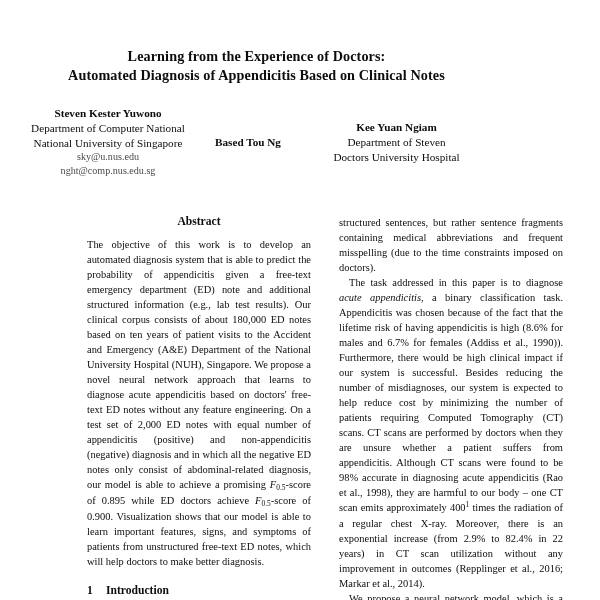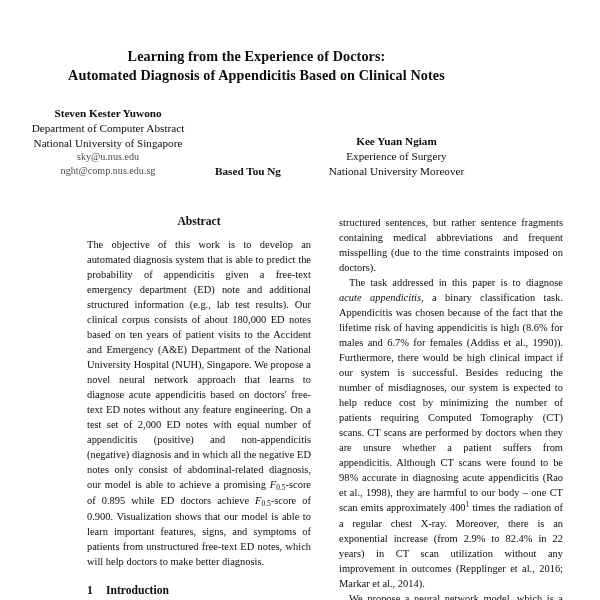--- a/index.html
+++ b/index.html
@@ -33,21 +33,21 @@
     font-size: 14.2px;
     line-height: 19px;
     letter-spacing: 0.1px;
   }
 
   
   .authors {
     margin-top: 21px;
     display: flex;
     justify-content: center;
-    align-items: flex-end;
+    align-items: center;
   }
   .author-group {
     text-align: center;
   }
   .author-group.g1 { width: 168px; }
   .author-group.g2 { width: 112px; }
   .author-group.g3 { width: 185px; }
   .author-name {
     font-weight: bold;
     font-size: 11.2px;
@@ -133,34 +133,34 @@
 
   <div class="title-block">
     <div class="title-line">Learning from the Experience of Doctors:</div>
     <div class="title-line">Automated Diagnosis of Appendicitis Based on Clinical Notes</div>
   </div>
 
   <div class="authors">
 
     <div class="author-group g1">
       <div class="author-name">Steven Kester Yuwono</div>
-      <div class="affil">Department of Computer Abstract</div>
+      <div class="affil">Department of Computer National</div>
       <div class="affil">National University of Singapore</div>
       <div class="email">sky@u.nus.edu</div>
       <div class="email">nght@comp.nus.edu.sg</div>
     </div>
 
     <div class="author-group g2">
       <div class="author-name">Based Tou Ng</div>
     </div>
 
     <div class="author-group g3">
       <div class="author-name">Kee Yuan Ngiam</div>
-      <div class="affil">Experience of Surgery</div>
-      <div class="affil">National University Moreover</div>
+      <div class="affil">Department of Steven</div>
+      <div class="affil">Doctors University Hospital</div>
     </div>
 
   </div>
 
   <div class="columns">
 
     <div class="col">
       <div class="abstract-head">Abstract</div>
       <p class="body"><span>The objective of this work is to develop an automated diagnosis system that is able to predict the probability of appendicitis given a free-text emergency department (ED) note and additional structured information (e.g., lab test results). Our clinical corpus consists of about 180,000 ED notes based on ten years of patient visits to the Accident and Emergency (A&amp;E) Department of the National University Hospital (NUH), Singapore. We propose a novel neural network approach that learns to diagnose acute appendicitis based on doctors' free-text ED notes without any feature engineering. On a test set of 2,000 ED notes with equal number of appendicitis (positive) and non-appendicitis (negative) diagnosis and in which all the negative ED notes only consist of abdominal-related diagnosis, our model is able to achieve a promising </span><span class="fscore"><span>F</span><sub>0.5</sub></span><span>-score of 0.895 while ED doctors achieve </span><span class="fscore"><span>F</span><sub>0.5</sub></span><span>-score of 0.900. Visualization shows that our model is able to learn important features, signs, and symptoms of patients from unstructured free-text ED notes, which will help doctors to make better diagnosis.</span></p>
 

